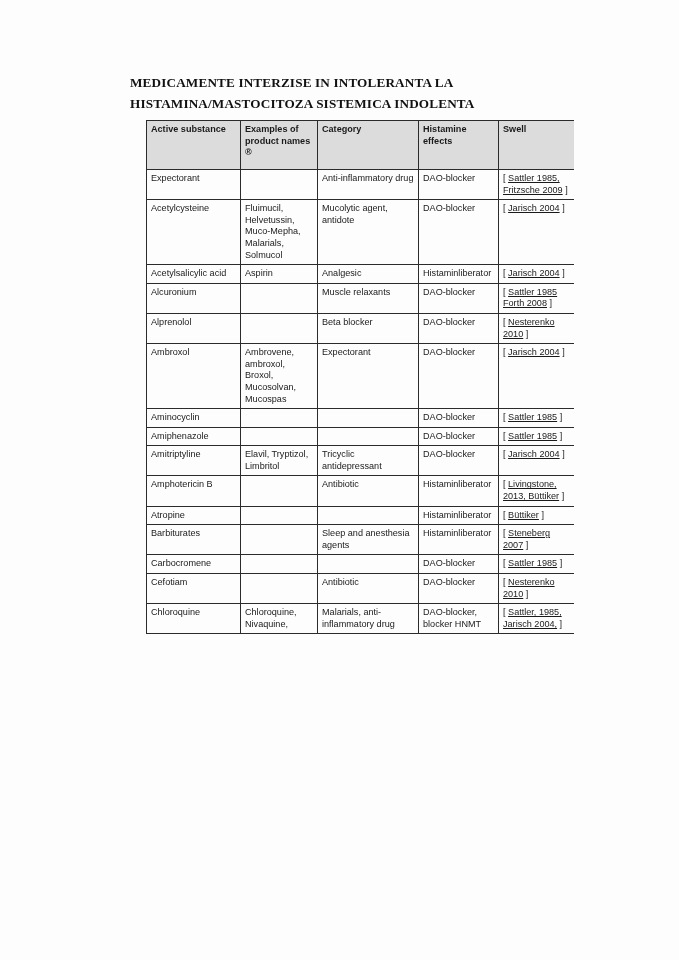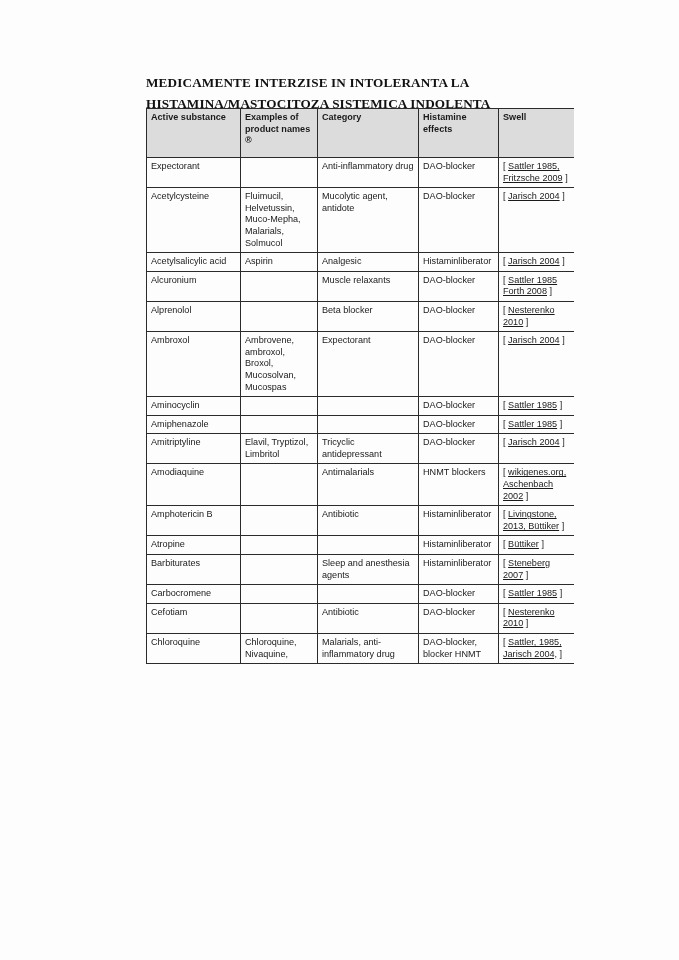--- a/index.html
+++ b/index.html
@@ -22,37 +22,37 @@
     top: 0;
     width: 679px;
     height: 960px;
     background: #fdfdfd;
     overflow: hidden;
   }
 
   
   .doc-title {
     position: absolute;
-    left: 146px;
+    left: 130px;
     top: 72px;
     width: 440px;
     font-family: "Liberation Serif", serif;
     font-weight: bold;
     font-size: 13.2px;
     line-height: 21px;
     letter-spacing: 0.15px;
     color: #111;
   }
   .doc-title .tline { display: block; white-space: nowrap; }
 
   
   .tbl-wrap {
     position: absolute;
     left: 146px;
-    top: 108px;
+    top: 120px;
     width: 428px;
     height: 748px;
     overflow: hidden;
   }
   table.drug-table {
     border-collapse: collapse;
     table-layout: fixed;
     width: 428px;
     font-size: 9.1px;
     line-height: 11.6px;
@@ -173,27 +173,20 @@
             <td><span class="cit-brk">[ </span><span class="cit-link">Sattler 1985</span><span class="cit-brk"> ]</span></td>
           </tr>
           <tr>
             <td>Amitriptyline</td>
             <td>Elavil, Tryptizol, Limbritol</td>
             <td>Tricyclic antidepressant</td>
             <td>DAO-blocker</td>
             <td><span class="cit-brk">[ </span><span class="cit-link">Jarisch 2004</span><span class="cit-brk"> ]</span></td>
           </tr>
           <tr>
-            <td>Amodiaquine</td>
-            <td></td>
-            <td>Antimalarials</td>
-            <td>HNMT blockers</td>
-            <td><span class="cit-brk">[ </span><span class="cit-link">wikigenes.org, Aschenbach 2002</span><span class="cit-brk"> ]</span></td>
-          </tr>
-          <tr>
             <td>Amphotericin B</td>
             <td></td>
             <td>Antibiotic</td>
             <td>Histaminliberator</td>
             <td><span class="cit-brk">[ </span><span class="cit-link">Livingstone, 2013, Büttiker</span><span class="cit-brk"> ]</span></td>
           </tr>
           <tr>
             <td>Atropine</td>
             <td></td>
             <td></td>

